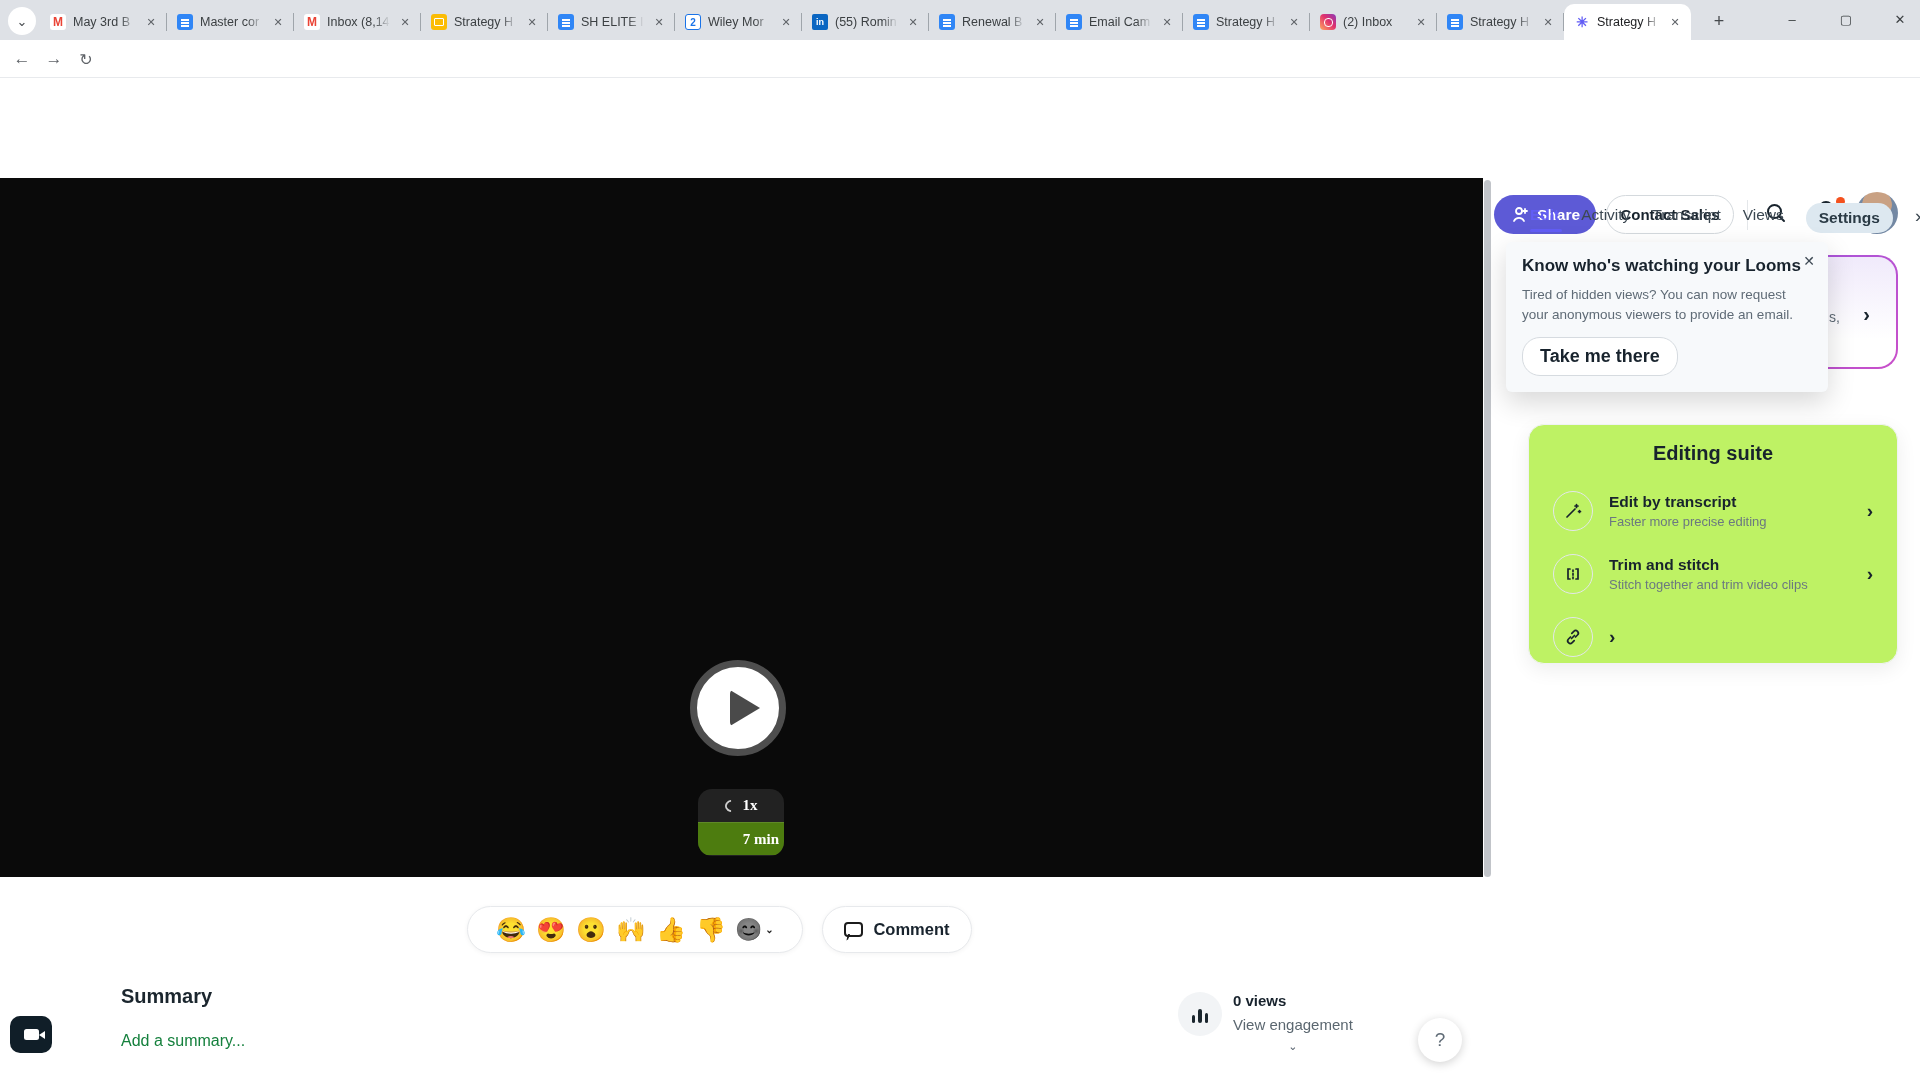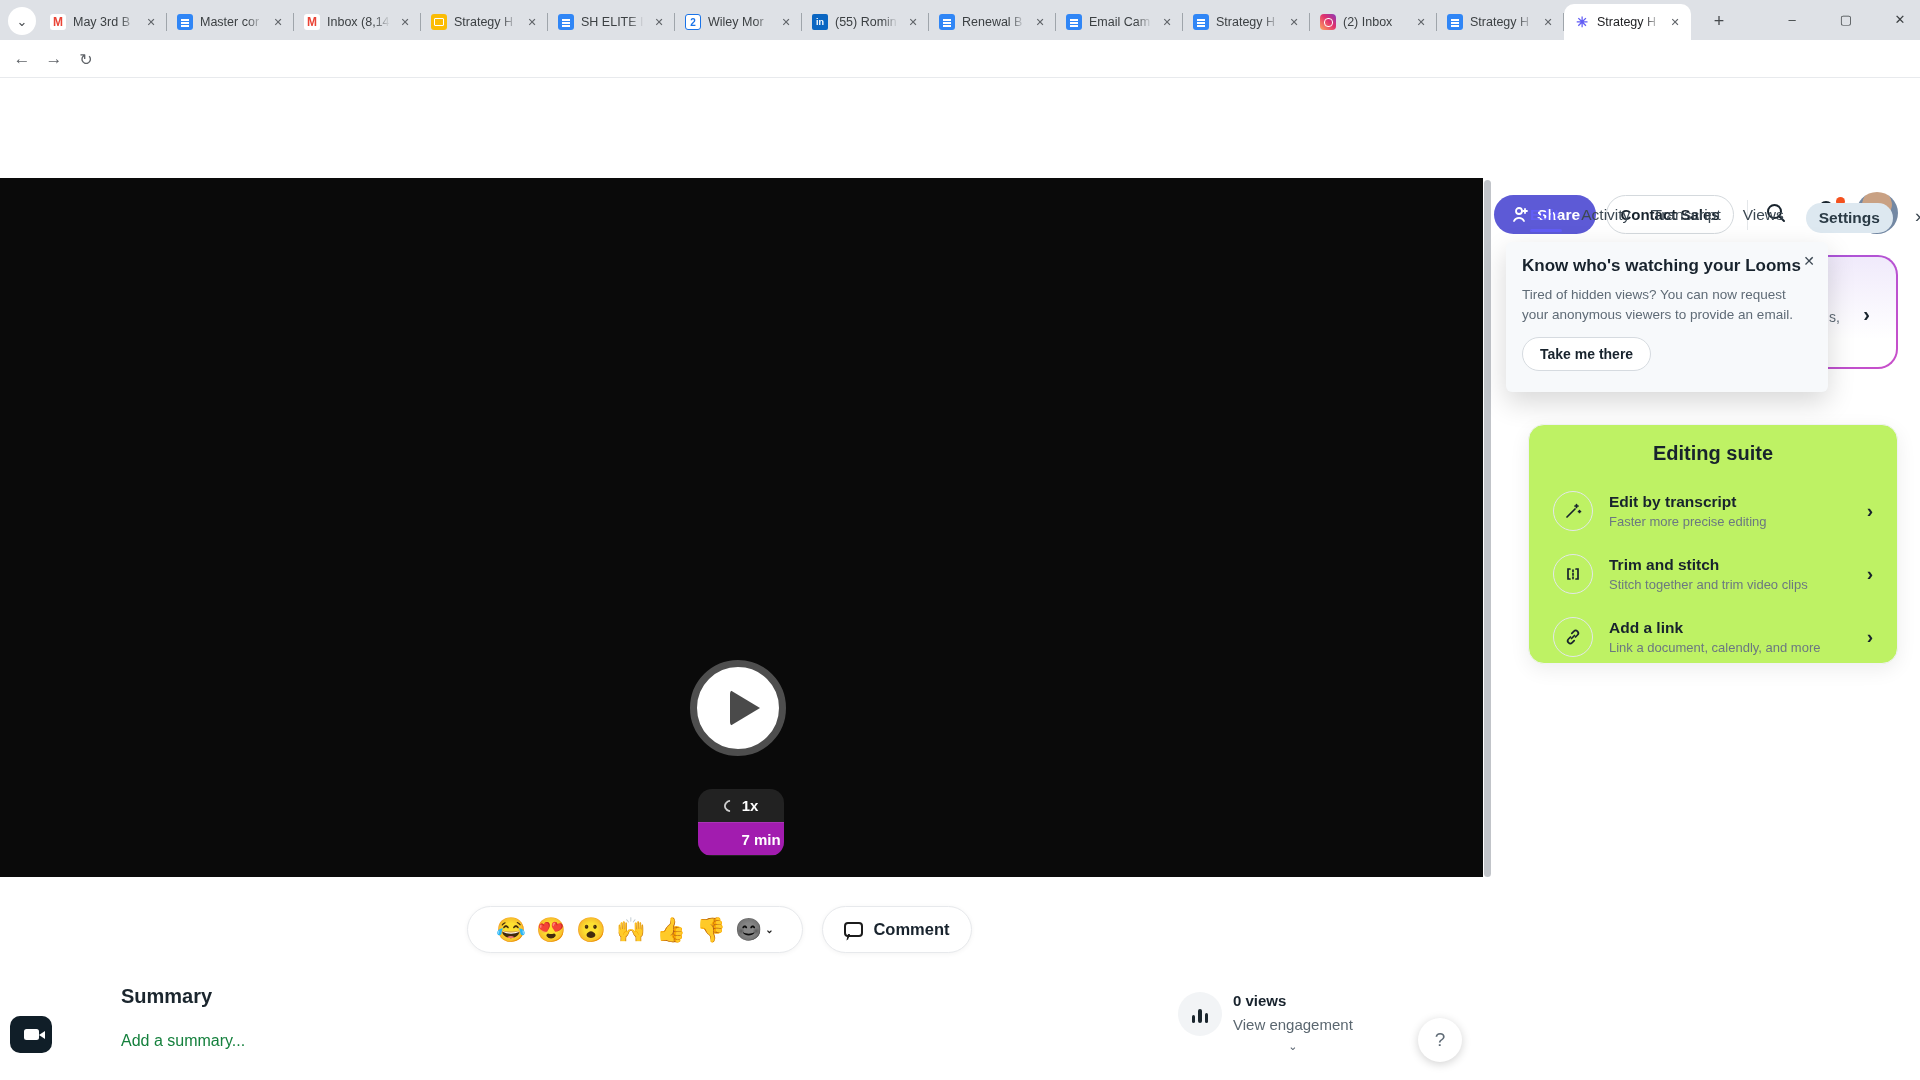--- a/index.html
+++ b/index.html
@@ -89,43 +89,43 @@
   .searchbtn { position:absolute; left:1764px; top:122px; }
   .bellbtn { position:absolute; left:1814px; top:120px; }
   .belldot { position:absolute; left:1836px; top:118px; width:9px; height:9px; border-radius:50%; background:#f4511e; }
   .hdravatar { position:absolute; left:1856px; top:113px; width:42px; height:42px; border-radius:50%; background:radial-gradient(circle at 50% 30%, #c9a183 0 40%, #7388a3 42%); }
 
   
   .video { position:absolute; top:178px; left:0; width:1483px; height:699px; background:#0a0a0a; }
   .playbtn { position:absolute; left:690px; top:482px; width:96px; height:96px; border-radius:50%; background:#fff; border:7px solid #4e4e4e; }
   .playbtn::after { content:""; position:absolute; left:33px; top:23px; border-left:30px solid #4a4a4a; border-top:18px solid transparent; border-bottom:18px solid transparent; border-radius:4px; }
   .speedbox { position:absolute; left:698px; top:611px; width:86px; height:67px; border-radius:14px; background:#222; color:#fff; overflow:hidden; }
-  .speedrow { height:33px; display:flex; align-items:center; justify-content:center; gap:6px; font-size:15px; font-weight:bold; }
-  .speedrow + .speedrow { border-top:1px solid rgba(255,255,255,0.1); background:#a21caf;padding-left:40px; }
+  .speedrow { height:33px; display:flex; align-items:center; justify-content:center; gap:6px; font-size:15px; font-weight:bold;font-family:Liberation Serif, serif; }
+  .speedrow + .speedrow { border-top:1px solid rgba(255,255,255,0.1); background:#4d7c0f;padding-left:40px; }
   .gauge { width:12px; height:12px; border:2px solid #cfcfcf; border-radius:50%; border-top-color:transparent; border-right-color:transparent; transform:rotate(45deg); }
   .pagescroll { position:absolute; left:1484px; top:180px; width:7px; height:697px; border-radius:4px; background:#c1c4c9; }
 
   
   .stabs { position:absolute; left:1530px; top:203px; width:378px; display:flex; align-items:center; gap:22px; font-size:15.5px; color:#3c4852; }
   .stab { position:relative; padding-bottom:6px; }
   .stab.active { color:#625df5; font-weight:bold; }
   .stab.active::after { content:""; position:absolute; left:0; bottom:-2px; width:32px; height:3.5px; border-radius:2px; background:#625df5; }
   .stab.pill { background:#dde8f0; border-radius:15px; padding:6px 13px; color:#2a3a45; font-weight:bold; }
   .collapse { margin-left:auto; font-size:19px; color:#3c4852; padding-bottom:4px; }
 
   .promo { position:absolute; left:1528px; top:255px; width:370px; height:114px; border-radius:20px; border:2px solid transparent;
     background:linear-gradient(180deg,#f0eafb,#ffffff 75%) padding-box, linear-gradient(135deg,#7b5cf0,#c94fc9) border-box; }
   .promofrag { position:absolute; right:56px; top:52px; font-size:14px; color:#5f6b76; }
   .promochev { position:absolute; right:26px; top:46px; font-size:20px; font-weight:bold; color:#18232d; }
 
   .popup { position:absolute; left:1506px; top:242px; width:322px; height:150px; background:#f7f9fb; border-radius:6px; box-shadow:0 10px 28px rgba(0,0,0,0.16); padding:14px 16px; }
   .popuptitle { font-size:17px; font-weight:bold; color:#18232d; }
   .popupclose { position:absolute; right:13px; top:11px; font-size:14px; color:#3c4852; }
   .popupbody { margin-top:9px; font-size:13.5px; line-height:1.45; color:#5f6b76; width:288px; }
-  .popupcta { margin-top:13px; display:inline-block; border:1px solid #d6dbe0; background:#fff; border-radius:18px; padding:8px 17px; font-size:14px; font-weight:bold; color:#18232d; }
+  .popupcta { margin-top:13px; display:inline-block; border:1px solid #d6dbe0; background:#fff; border-radius:18px; padding:8px 17px; font-size:18px; font-weight:bold; color:#18232d; }
 
   .suite { position:absolute; left:1528px; top:424px; width:370px; height:240px; background:#bef264; border-radius:16px; border:1px solid #f0f2f4; box-shadow:0 6px 20px rgba(0,0,0,0.07); padding:17px 24px 0; }
   .suitetitle { text-align:center; font-size:20px; font-weight:bold; color:#18232d; margin-bottom:14px; }
   .srow { display:flex; align-items:center; gap:16px; height:63px; }
   .sicon { width:40px; height:40px; border-radius:50%; border:1px solid #e3e7ea; display:flex; align-items:center; justify-content:center; flex:none; }
   .stext { flex:1; }
   .st1 { font-size:15.5px; font-weight:bold; color:#18232d; }
   .st2 { font-size:13px; color:#6b7880; margin-top:3px; }
   .schev { font-size:19px; font-weight:bold; color:#18232d; }
 
@@ -432,24 +432,20 @@
       <span class="schev">›</span>
     </div>
     <div class="srow">
       <span class="sicon">
         <svg width="18" height="18" viewBox="0 0 18 18" fill="none" stroke="#18232d" stroke-width="1.7" stroke-linecap="round">
           <path d="M7.5 10.5 L10.5 7.5"></path>
           <path d="M6.5 9 l-2 2 a2.6 2.6 0 0 0 3.7 3.7 l2-2"></path>
           <path d="M11.5 9 l2-2 a2.6 2.6 0 0 0 -3.7-3.7 l-2 2"></path>
         </svg>
       </span>
-      <span class="stext">
-        <span class="st1" style="display:block;">Add a link</span>
-        <span class="st2" style="display:block;">Link a document, calendly, and more</span>
-      </span>
       <span class="schev">›</span>
     </div>
   </div>
 
   <div class="emojibar">
     <span class="emoji">😂</span>
     <span class="emoji">😍</span>
     <span class="emoji">😮</span>
     <span class="emoji">🙌</span>
     <span class="emoji">👍</span>

